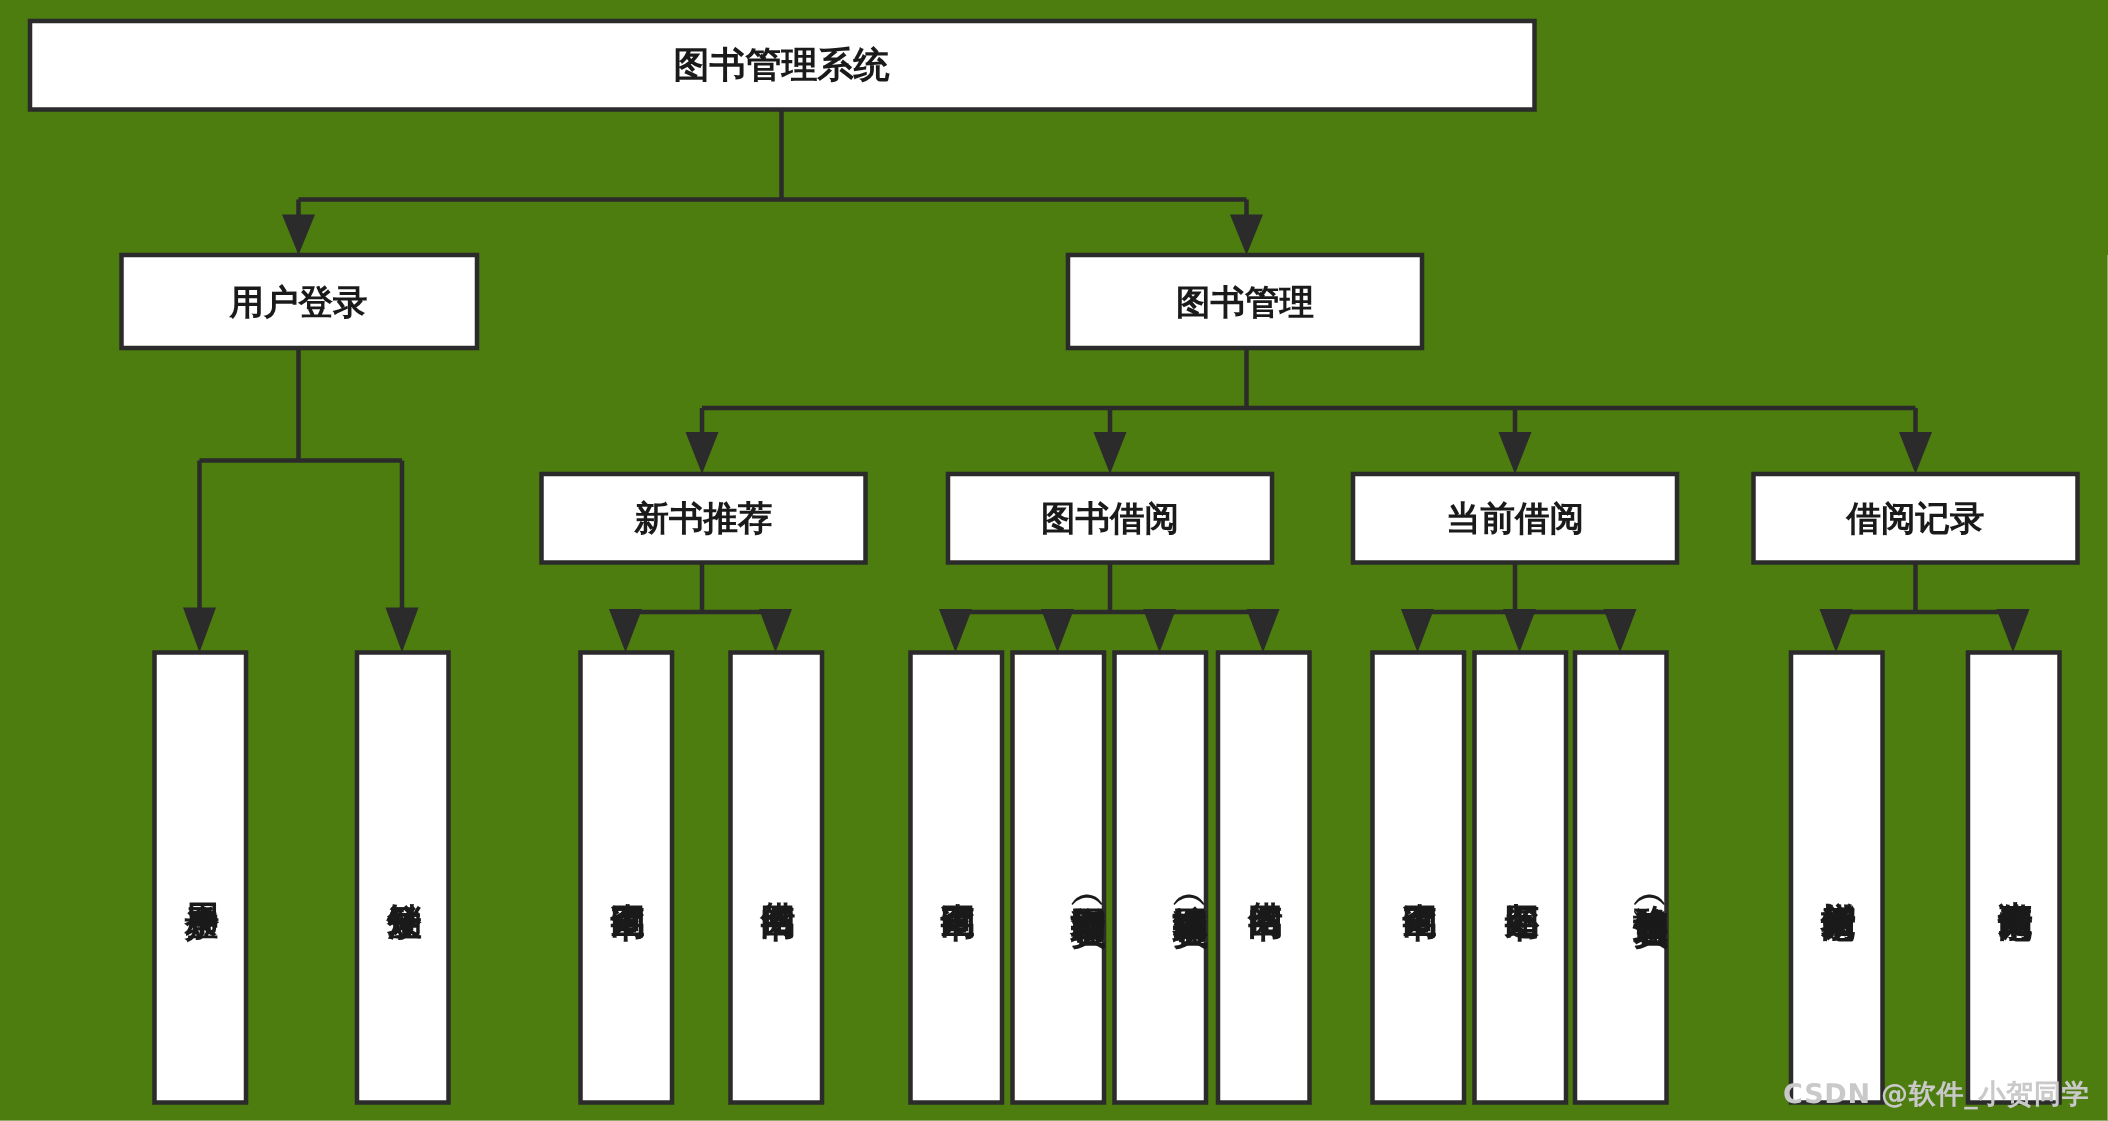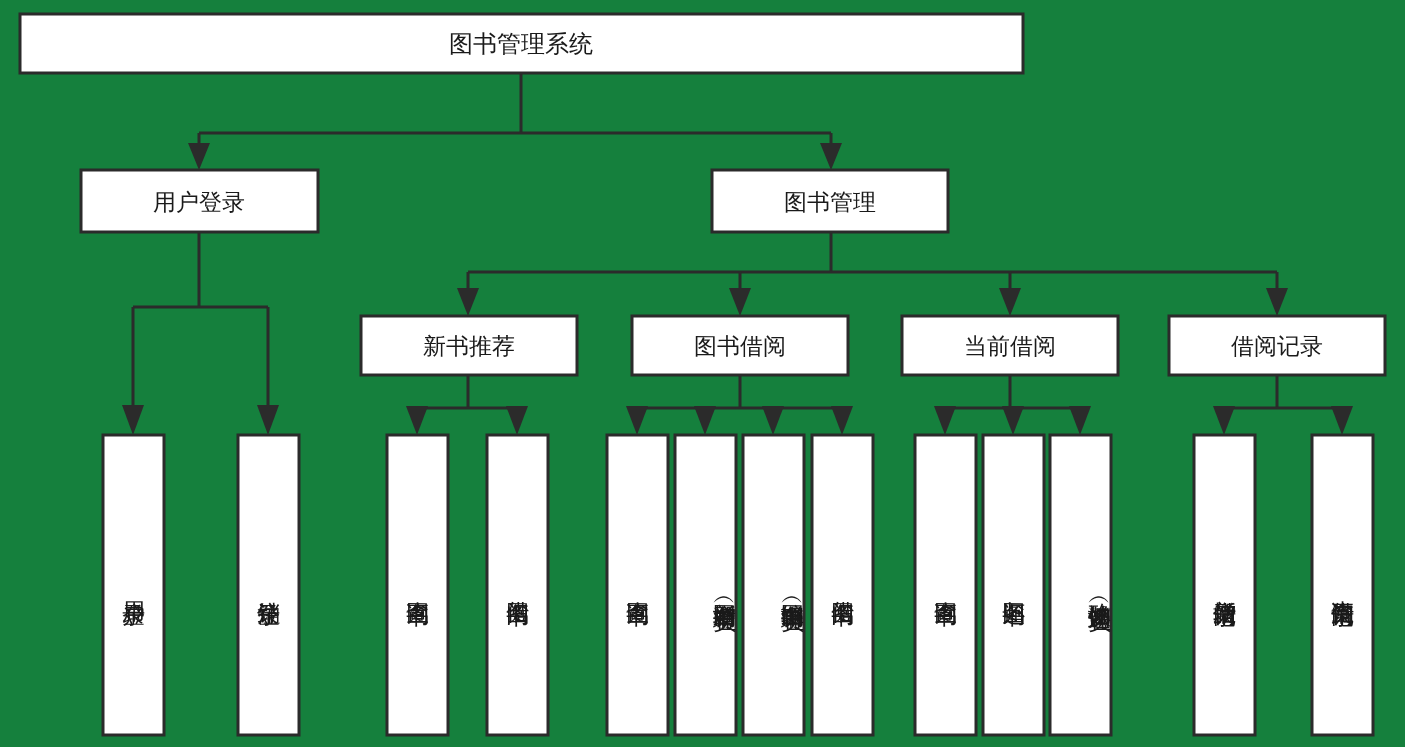--- a/index.html
+++ b/index.html
@@ -11,21 +11,22 @@
   body {
     width: 1405px;
     height: 747px;
     font-family: "DejaVu Sans", "Liberation Sans", sans-serif;
     overflow: hidden;
   }
   #diagram-root {
     position: relative;
     width: 1405px;
     height: 747px;
-    background: #15803d;
+    background: #4d7c0f;
+    font-weight: bold;
   }
   svg.diagram-canvas {
     display: block;
     width: 1405px;
     height: 747px;
   }
   .node-rect {
     fill: #ffffff;
     stroke: #2b2b2b;
     stroke-width: 3;
@@ -232,13 +233,14 @@
   <div class="leaf-label" style="left:743px; top:443px; width:61px; height:292px;">编辑图书（管理员）</div>
   <div class="leaf-label centered" style="left:812px; top:435px; width:61px; height:300px;">借阅图书</div>
 
   <div class="leaf-label centered" style="left:915px; top:435px; width:61px; height:300px;">查询图书</div>
   <div class="leaf-label centered" style="left:983px; top:435px; width:61px; height:300px;">归还图书</div>
   <div class="leaf-label" style="left:1050px; top:443px; width:61px; height:292px;">确认归还（管理员）</div>
 
   <div class="leaf-label centered" style="left:1194px; top:435px; width:61px; height:300px;">新增借阅记录</div>
   <div class="leaf-label centered" style="left:1312px; top:435px; width:61px; height:300px;">查询借阅记录</div>
 
+  <div class="watermark">CSDN @软件_小贺同学</div>
 </div>
 
 </body></html>

